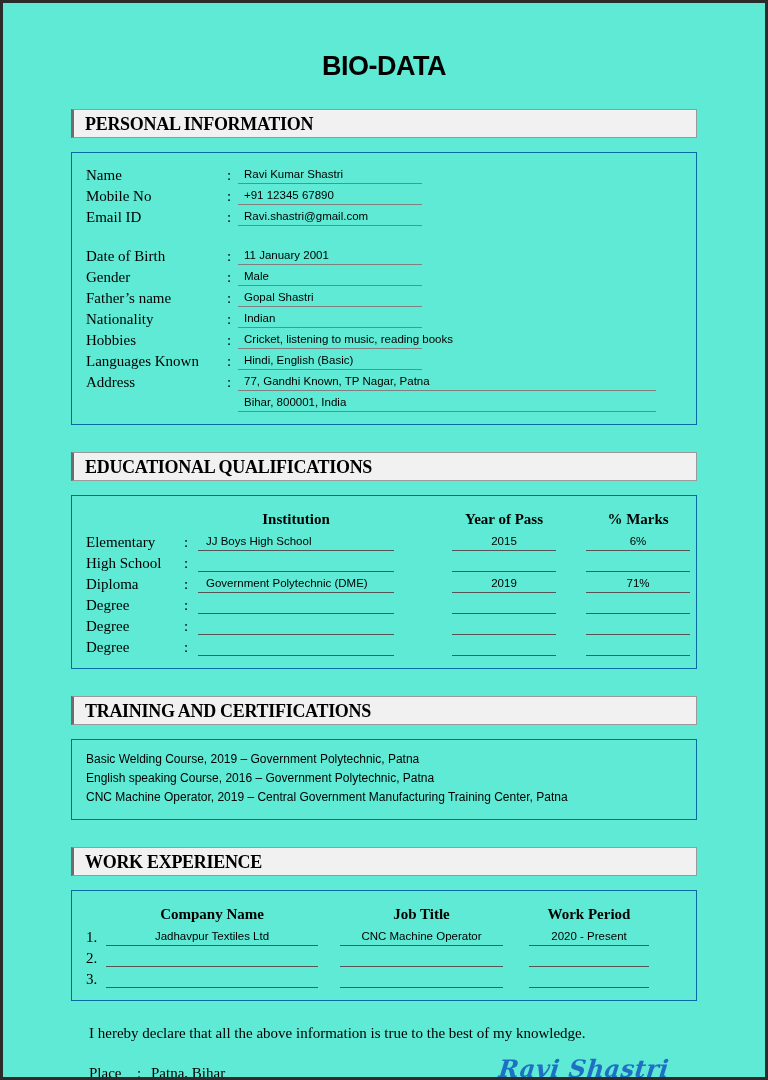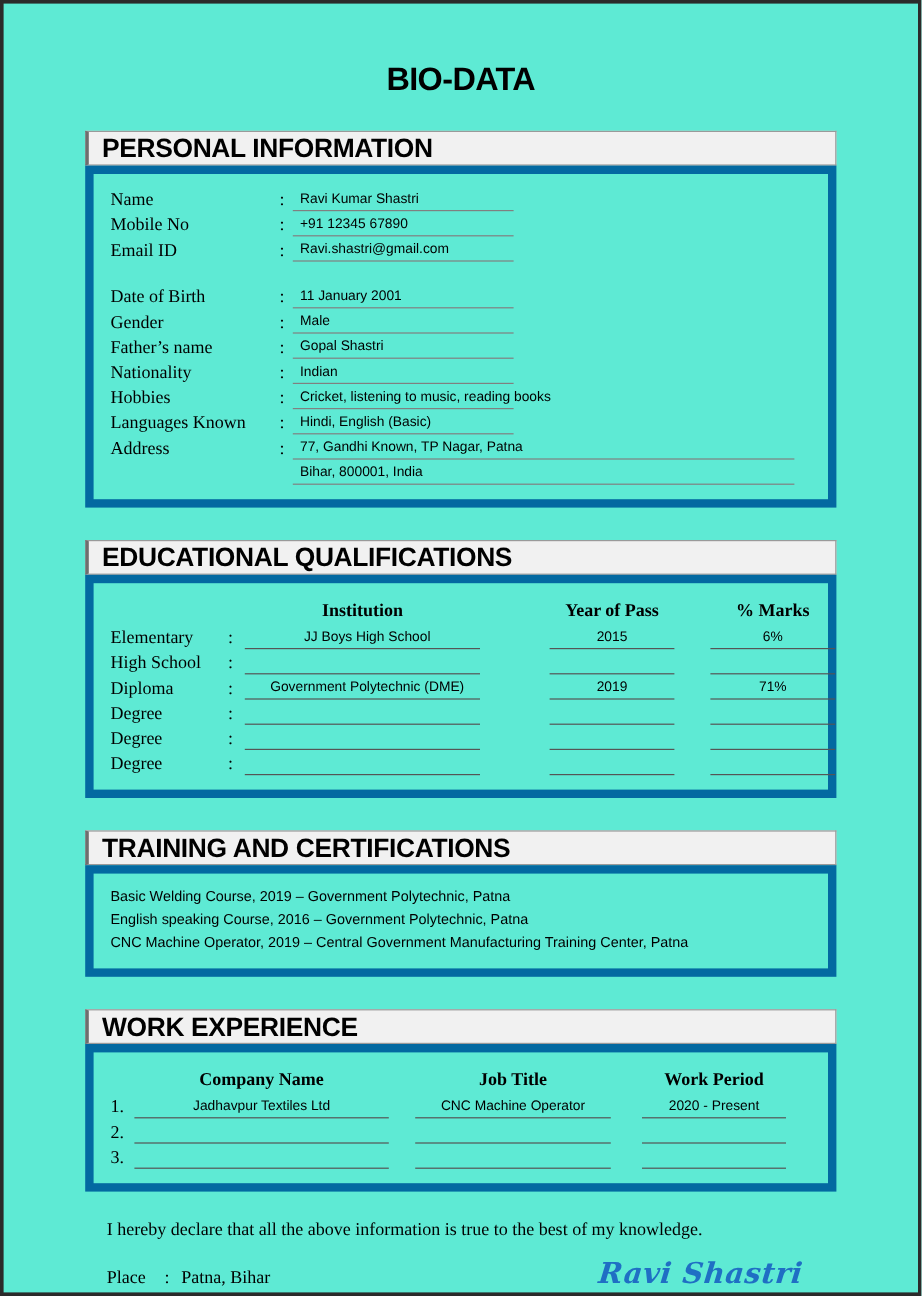--- a/index.html
+++ b/index.html
@@ -44,32 +44,32 @@
     background: #f1f1f1;
     border: 1px solid #9a9a9a;
     border-left: 3px solid #6e6e6e;
     height: 29px;
     display: flex;
     align-items: center;
     padding-left: 11px;
     box-sizing: border-box;
   }
   .section-bar .section-title {
-    font-family: Liberation Sans, sans-serif;
+    font-family: Liberation Serif, serif;
     font-weight: bold;
-    font-size: 22px;
+    font-size: 18px;
     letter-spacing: -0.3px;
     line-height: 1;
   }
 
   
   .card {
-    border: 7px solid #0369a1;
-    box-sizing: border-box;
-    margin-top: 0;
+    border: 1px solid #0369a1;
+    box-sizing: border-box;
+    margin-top: 14px;
     padding: 10px 14px 12px 14px;
   }
 
   
   .pi-row {
     display: flex;
     align-items: flex-end;
     height: 21px;
   }
   .pi-gap { height: 18px; }
@@ -140,21 +140,21 @@
   }
   .edu-row .cell {
     font-family: "Liberation Sans", sans-serif;
     font-size: 11.5px;
     line-height: 16px;
     border-bottom: 1.2px solid #555;
     padding-bottom: 1px;
     min-height: 16px;
     box-sizing: border-box;
   }
-  .edu-row .cell.inst { text-align: center; padding-left: 8px; }
+  .edu-row .cell.inst { text-align: left; padding-left: 8px; }
   .edu-row .cell.num  { text-align: center; }
 
   
   .train-line {
     font-family: "Liberation Sans", sans-serif;
     font-size: 12px;
     line-height: 19px;
   }
 
   

